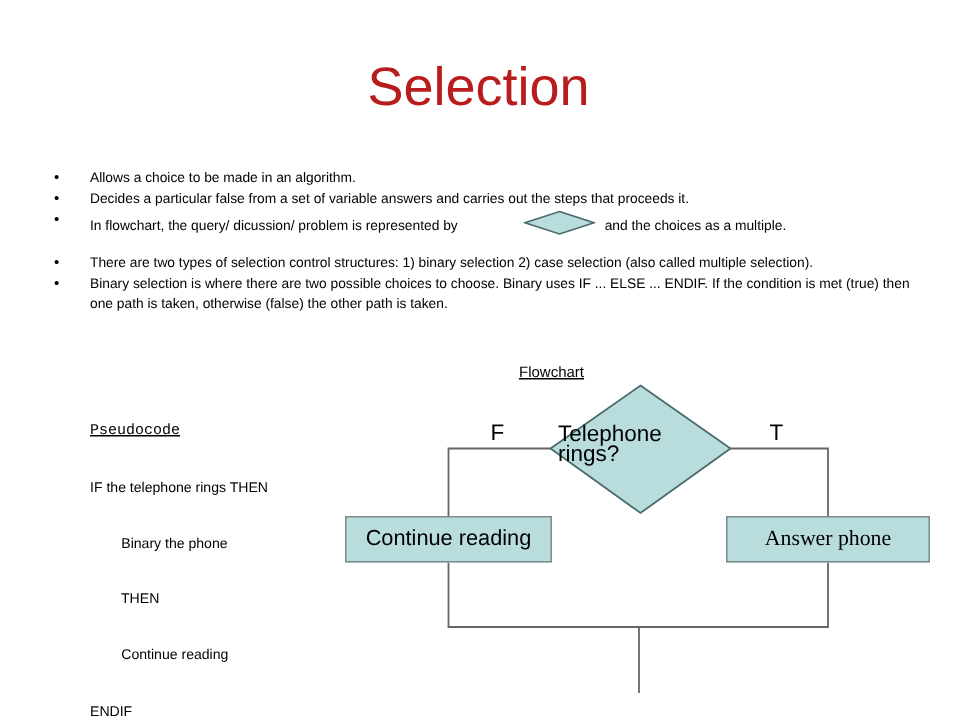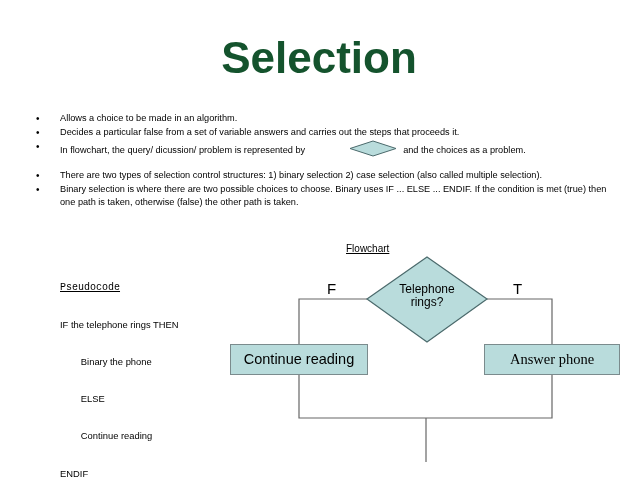--- a/index.html
+++ b/index.html
@@ -17,25 +17,25 @@
     color: #000000;
   }
 
   
   #slide-title {
     position: absolute;
     left: 0;
     top: 36px;
     width: 638px;
     text-align: center;
-    font-size: 44px;
-    font-weight: 700;
+    font-size: 36px;
+    font-weight: 400;
     letter-spacing: 0px;
     line-height: 44px;
-    color: #14532d;
+    color: #b91c1c;
   }
 
   
   #bullet-list {
     position: absolute;
     left: 30px;
     top: 112px;
     width: 580px;
   }
   .bullet-row {
@@ -110,22 +110,22 @@
     color: #000000;
   }
   #label-false { left: 327px; top: 280px; }
   #label-true  { left: 513px; top: 280px; }
 
   .decision-text {
     position: absolute;
     left: 372px;
     top: 283px;
     width: 110px;
-    text-align: center;
-    font-size: 12px;
+    text-align: left;
+    font-size: 15px;
     line-height: 13px;
     color: #000000;
   }
 
   .process-box {
     position: absolute;
     box-sizing: border-box;
     background: #b9dcdc;
     border: 1px solid #7b8b8d;
     display: flex;
@@ -158,41 +158,41 @@
 
     <div class="bullet-row">
       <span class="bullet-mark">•</span>
       <span class="bullet-text">Decides a particular false from a set of variable answers and carries out the steps that proceeds it.</span>
     </div>
 
     <div class="bullet-row">
       <span class="bullet-mark">•</span>
       <span class="bullet-text"><span>In flowchart, the query/ dicussion/ problem is represented by</span><span class="inline-diamond"><svg width="48" height="17" viewBox="0 0 48 17">
               <polygon points="24,1 47,8.5 24,16 1,8.5" fill="#b9dcdc" stroke="#4b6a6c" stroke-width="1"></polygon>
-            </svg></span><span>and the choices as a problem.</span></span>
+            </svg></span><span>and the choices as a multiple.</span></span>
     </div>
 
     <div class="bullet-row spaced">
       <span class="bullet-mark">•</span>
       <span class="bullet-text">There are two types of selection control structures: 1) binary selection 2) case selection (also called multiple selection).</span>
     </div>
 
     <div class="bullet-row">
       <span class="bullet-mark">•</span>
       <span class="bullet-text">Binary selection is where there are two possible choices to choose. Binary uses IF ... ELSE ... ENDIF. If the condition is met (true) then one path is taken, otherwise (false) the other path is taken.</span>
     </div>
 
   </div>
 
   <div class="section-heading" id="pseudocode-heading">Pseudocode</div>
 
   <div id="pseudocode-block">
     <div class="code-line">IF the telephone rings THEN</div>
     <div class="code-line">        Binary the phone</div>
-    <div class="code-line">        ELSE</div>
+    <div class="code-line">        THEN</div>
     <div class="code-line">        Continue reading</div>
     <div class="code-line">ENDIF</div>
   </div>
 
   <div class="section-heading" id="flowchart-heading">Flowchart</div>
 
   <div id="flowchart">
 
     <svg width="638" height="478">
 

